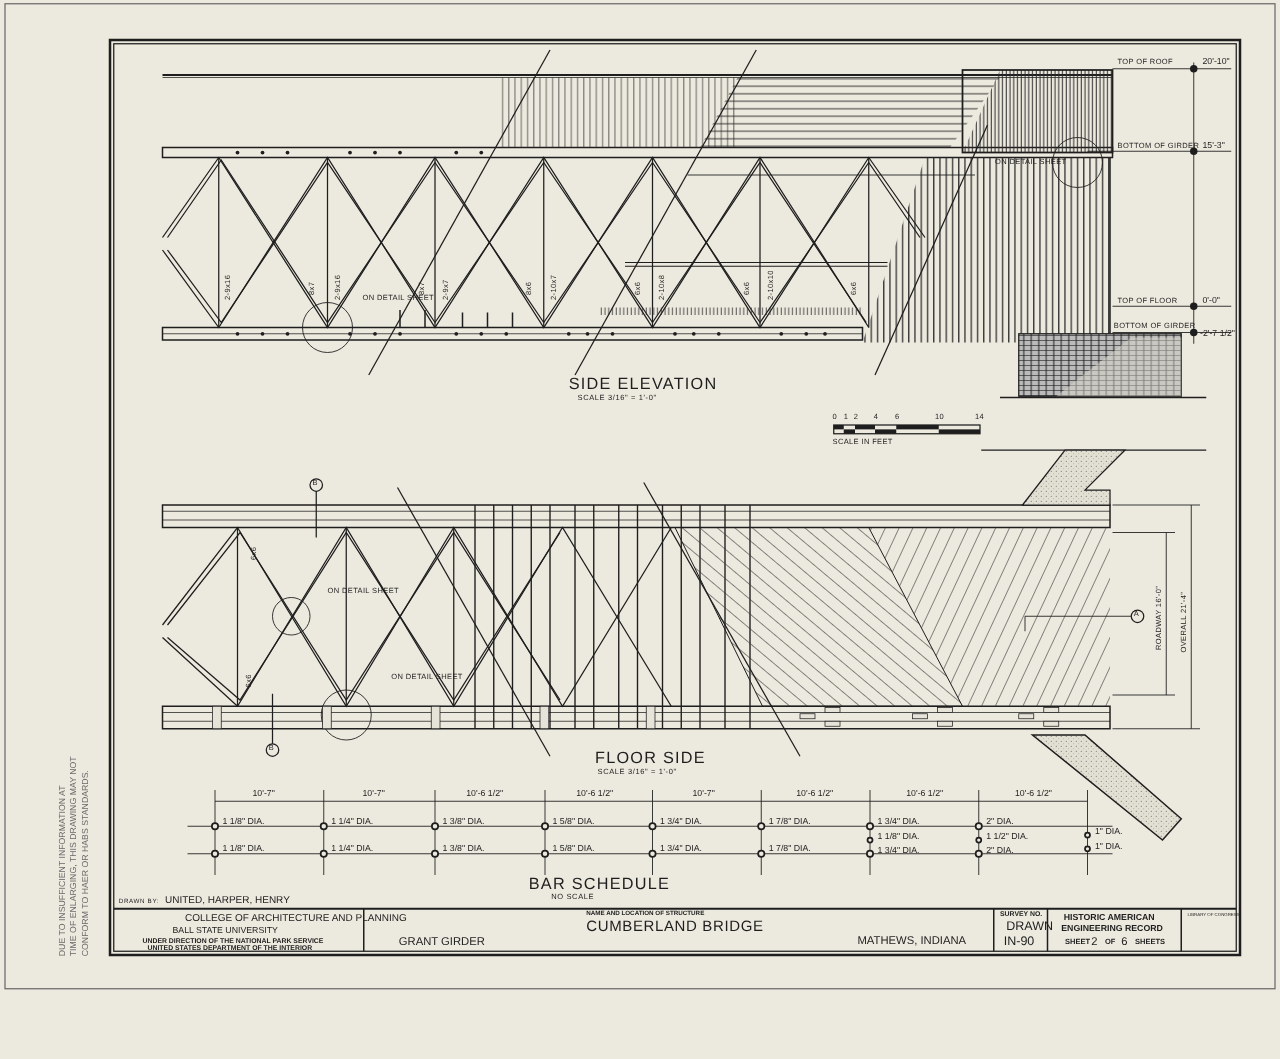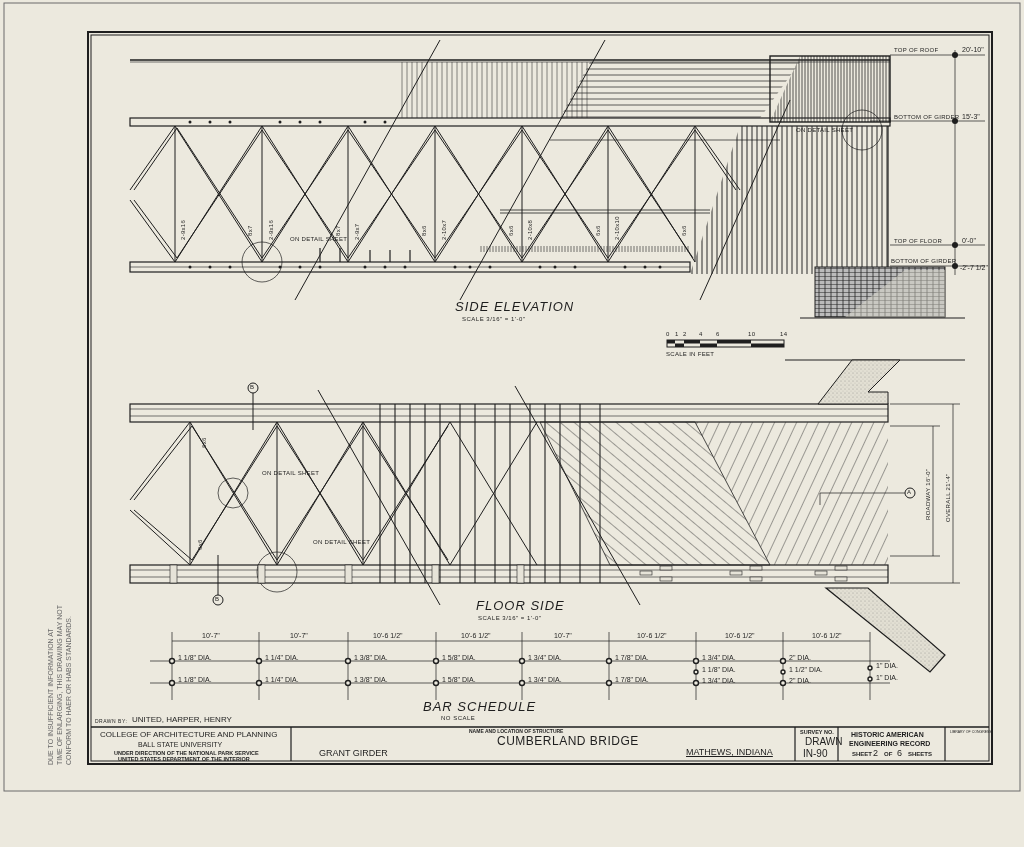--- a/index.html
+++ b/index.html
@@ -1,27 +1,27 @@
 <!DOCTYPE html>
 <html><head>
 <meta charset="utf-8">
 <style>
   html,body{margin:0;padding:0;background:#efece2;}
   body{width:1024px;height:847px;position:relative;overflow:hidden;font-family:"Liberation Sans",sans-serif;color:#222;}
   .sheet{position:absolute;left:0;top:0;width:1024px;height:847px;background:#ece9de;}
   svg{position:absolute;left:0;top:0;}
   .lbl{position:absolute;white-space:nowrap;color:#1e1e1e;font-family:"Liberation Sans",sans-serif;}
-  .title{font-size:13px;letter-spacing:1px;font-style:italic;}
+  .title{font-size:13px;letter-spacing:1px;}
   .scale{font-size:6px;letter-spacing:.5px;}
   .tiny{font-size:6px;letter-spacing:.3px;}
   .small{font-size:7px;}
   .dim{font-size:7px;}
   .bar{font-size:7px;}
   .vert{transform:rotate(-90deg);transform-origin:left top;}
-  .tb{font-size:8px;}
+  .tb{font-size:8px;margin-left:48px;}
 </style>
 </head>
 <body>
 
 <div class="sheet">
 
 <svg width="1024" height="847" viewBox="0 0 1024 847">
   <defs>
     <pattern id="vlines" width="5" height="10" patternUnits="userSpaceOnUse">
       <line x1="2" y1="0" x2="2" y2="10" stroke="#2a2a2a" stroke-width="1"></line>
@@ -391,23 +391,23 @@
 <div class="lbl scale" style="left:441px;top:715px;">NO SCALE</div>
 
 <div class="lbl" style="left:95px;top:718px;font-size:5px;letter-spacing:.5px;">DRAWN BY:</div>
 <div class="lbl" style="left:132px;top:715px;font-size:8px;">UNITED, HARPER, HENRY</div>
 <div class="lbl tb" style="left:100px;top:730px;">COLLEGE OF ARCHITECTURE AND PLANNING</div>
 <div class="lbl" style="left:138px;top:741px;font-size:7px;">BALL STATE UNIVERSITY</div>
 <div class="lbl" style="left:114px;top:750px;font-size:5.5px;font-weight:bold;">UNDER DIRECTION OF THE NATIONAL PARK SERVICE</div>
 <div class="lbl" style="left:118px;top:756px;font-size:5.5px;font-weight:bold;">UNITED STATES DEPARTMENT OF THE INTERIOR</div>
 
 <div class="lbl" style="left:469px;top:728px;font-size:5px;font-weight:bold;">NAME AND LOCATION OF STRUCTURE</div>
-<div class="lbl" style="left:469px;top:734px;font-size:12px;letter-spacing:.5px;margin-left:28px;">CUMBERLAND BRIDGE</div>
+<div class="lbl" style="left:469px;top:734px;font-size:12px;letter-spacing:.5px;">CUMBERLAND BRIDGE</div>
 <div class="lbl" style="left:319px;top:748px;font-size:9px;">GRANT GIRDER</div>
-<div class="lbl" style="left:686px;top:747px;font-size:9px;text-decoration:underline;">MATHEWS, INDIANA</div>
+<div class="lbl" style="left:686px;top:747px;font-size:9px;">MATHEWS, INDIANA</div>
 
 <div class="lbl" style="left:800px;top:729px;font-size:5.5px;font-weight:bold;">SURVEY NO.</div>
 <div class="lbl" style="left:805px;top:736px;font-size:10px;">DRAWN</div>
 <div class="lbl" style="left:803px;top:748px;font-size:10px;">IN-90</div>
 
 <div class="lbl" style="left:851px;top:731px;font-size:7px;font-weight:bold;">HISTORIC AMERICAN</div>
 <div class="lbl" style="left:849px;top:740px;font-size:7px;font-weight:bold;">ENGINEERING RECORD</div>
 <div class="lbl" style="left:852px;top:751px;font-size:6px;font-weight:bold;">SHEET</div>
 <div class="lbl" style="left:873px;top:748px;font-size:9px;">2</div>
 <div class="lbl" style="left:884px;top:751px;font-size:6px;font-weight:bold;">OF</div>

